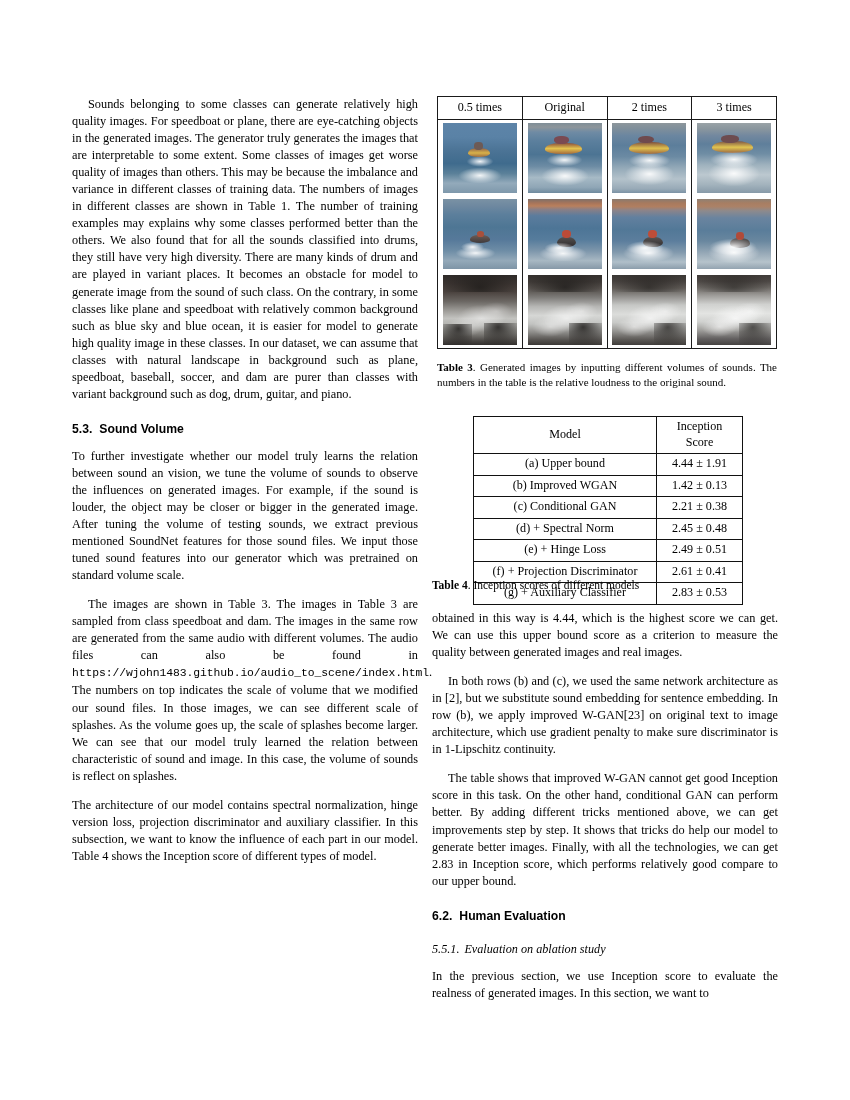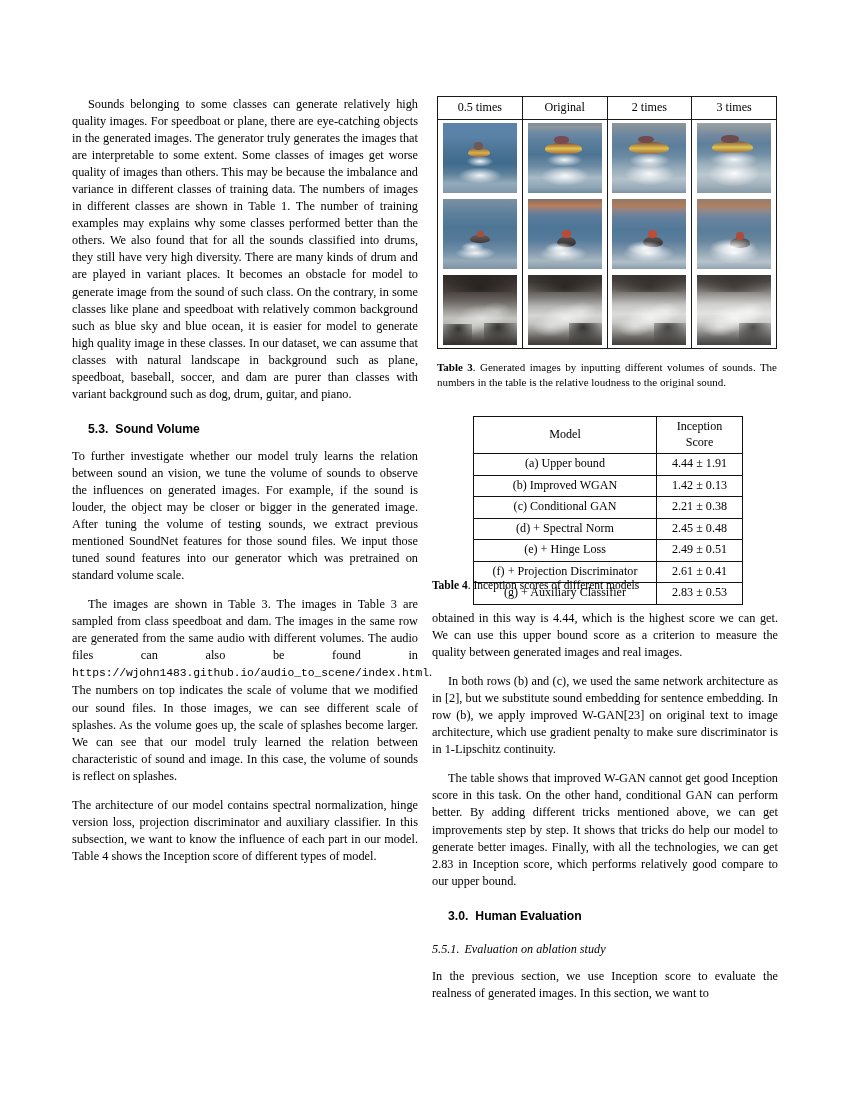--- a/index.html
+++ b/index.html
@@ -47,21 +47,21 @@
   .mono {
     font-family: "Liberation Mono", monospace;
     font-size: 11.4px;
     letter-spacing: -0.1px;
   }
 
   h2.section {
     font-family: "Liberation Sans", sans-serif;
     font-weight: bold;
     font-size: 12.2px;
-    margin: 19px 0 11px 16px;
+    margin: 19px 0 11px 0;
     line-height: 15px;
   }
   h2.section .num { margin-right: 7px; }
 
   h3.subsection {
     font-family: "Liberation Serif", serif;
     font-style: italic;
     font-weight: normal;
     font-size: 12.2px;
     margin: 18px 0 11px 0;
@@ -487,21 +487,21 @@
 
   <div class="col col-right" style="top:610px;">
 
     <p class="body noindent">obtained in this way is 4.44, which is the highest score we can get. We can use this upper bound score as a criterion to measure the quality between generated images and real images.</p>
 
     <p class="body">In both rows (b) and (c), we used the same network architecture as in [2], but we substitute sound embedding for sentence embedding. In row (b), we apply improved W-GAN[23] on original text to image architecture, which use gradient penalty to make sure discriminator is in 1-Lipschitz continuity.</p>
 
     <p class="body">The table shows that improved W-GAN cannot get good Inception score in this task. On the other hand, conditional GAN can perform better. By adding different tricks mentioned above, we can get improvements step by step. It shows that tricks do help our model to generate better images. Finally, with all the technologies, we can get 2.83 in Inception score, which performs relatively good compare to our upper bound.</p>
 
     <h2 class="section">
-      <span class="num">3.0.</span><span>Human Evaluation</span>
+      <span class="num">6.2.</span><span>Human Evaluation</span>
     </h2>
 
     <h3 class="subsection">
       <span class="num">5.5.1.</span><span>Evaluation on ablation study</span>
     </h3>
 
     <p class="body noindent">In the previous section, we use Inception score to evaluate the realness of generated images. In this section, we want to</p>
   </div>
 
 </div>

